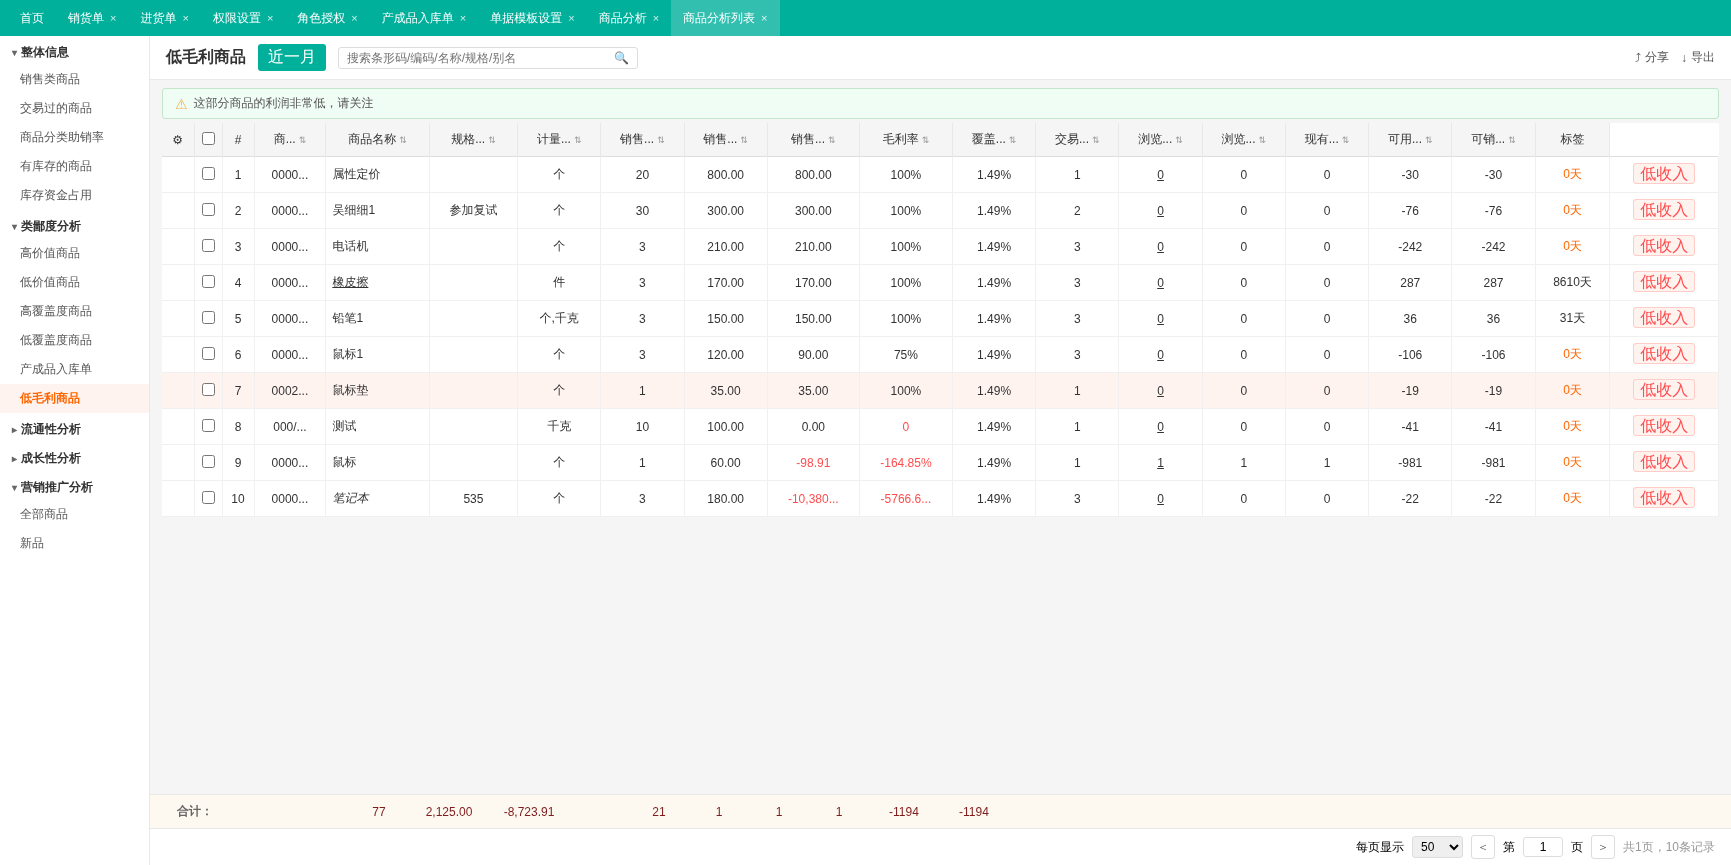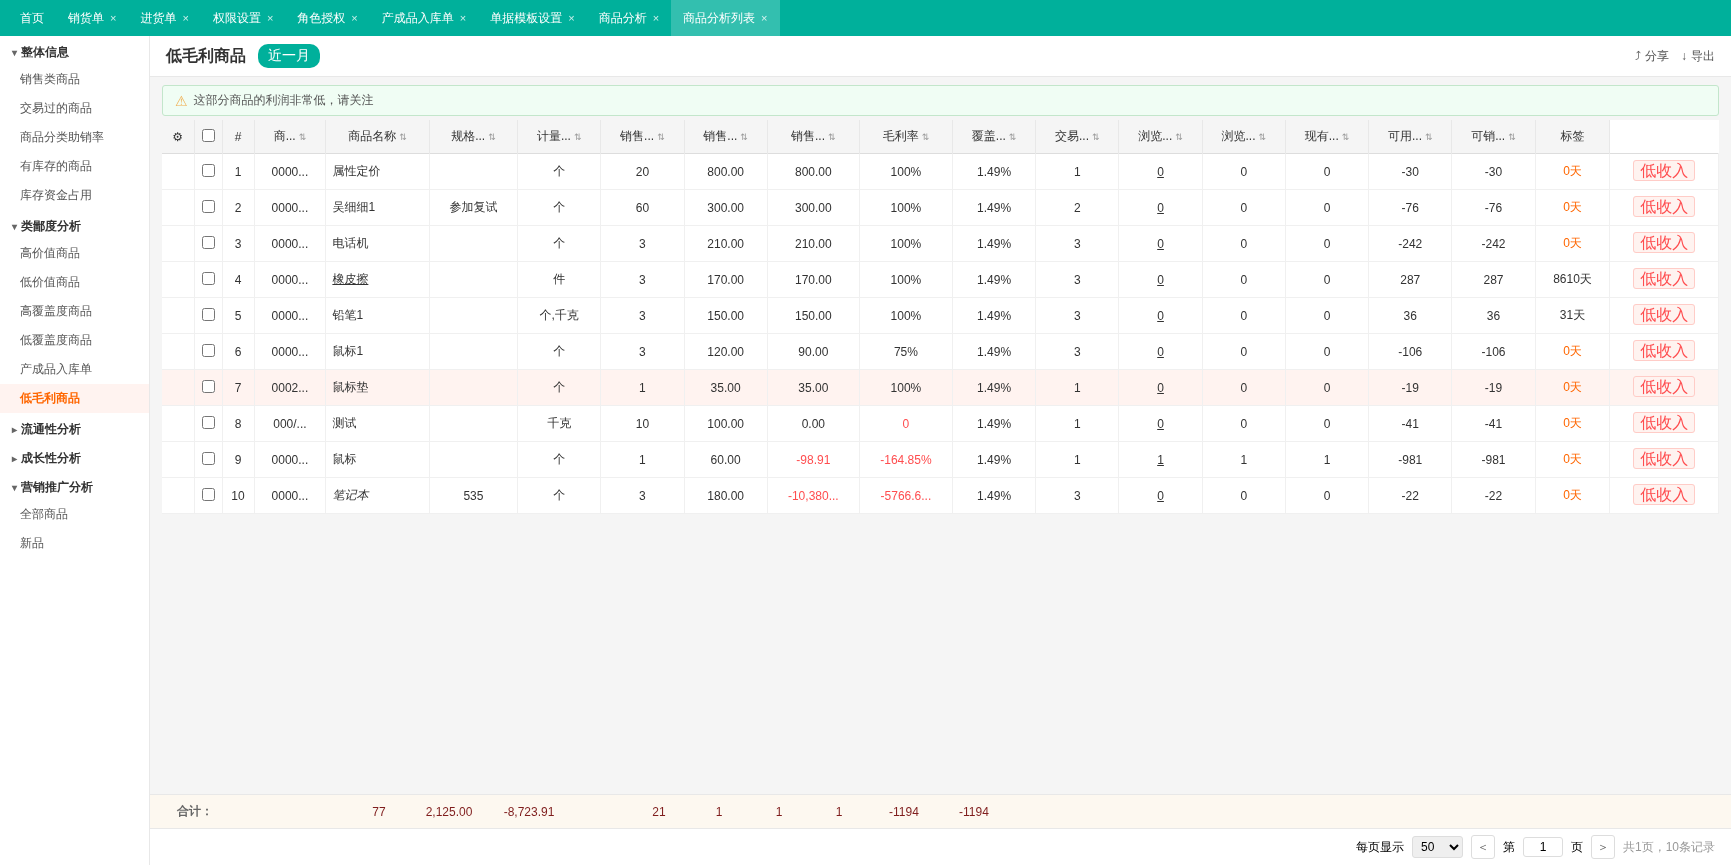--- a/index.html
+++ b/index.html
@@ -81,24 +81,24 @@
     }
     .page-title {
       font-size: 16px;
       font-weight: bold;
       color: #333;
     }
     .period-btn {
       background: #00b09b;
       color: #fff;
       border: none;
-      border-radius: 10px;
+      border-radius: 3px;
       padding: 3px 10px;
       cursor: pointer;
-      font-size: 14px;
+      font-size: 16px;
     }
     .search-box {
       display: flex;
       align-items: center;
       border: 1px solid #ddd;
       border-radius: 3px;
       padding: 3px 8px;
       gap: 4px;
       flex: 1;
       max-width: 300px;
@@ -342,20 +342,24 @@
     </div>
     <div class="sidebar-item">全部商品</div>
     <div class="sidebar-item">新品</div>
   </aside>
 
   <div class="content-area">
 
     <div class="page-header">
       <span class="page-title">低毛利商品</span>
       <button class="period-btn">近一月</button>
+      <div class="search-box">
+        <input type="text" placeholder="搜索条形码/编码/名称/规格/别名" style="">
+        <span style="color:#999;cursor:pointer;">🔍</span>
+      </div>
       <div class="header-actions">
         <div class="action-btn">
           <span>⤴</span>
           <span>分享</span>
         </div>
         <div class="action-btn">
           <span>↓</span>
           <span>导出</span>
         </div>
       </div>
@@ -445,21 +449,21 @@
       <td><span class="tag-badge">低收入</span></td>
     </tr>
             <tr>
       <td></td>
       <td><input type="checkbox" style=""></td>
       <td>2</td>
       <td>0000...</td>
       <td style="text-align:left;">吴细细1</td>
       <td>参加复试</td>
       <td>个</td>
-      <td>60</td>
+      <td>30</td>
       <td>300.00</td>
       <td style="">  300.00</td>
       <td style="">100%</td>
       <td>1.49%</td>
       <td>2</td>
       <td><span class="underline-val">0</span></td>
       <td>0</td>
       <td>0</td>
       <td>-76</td>
       <td>-76</td>

